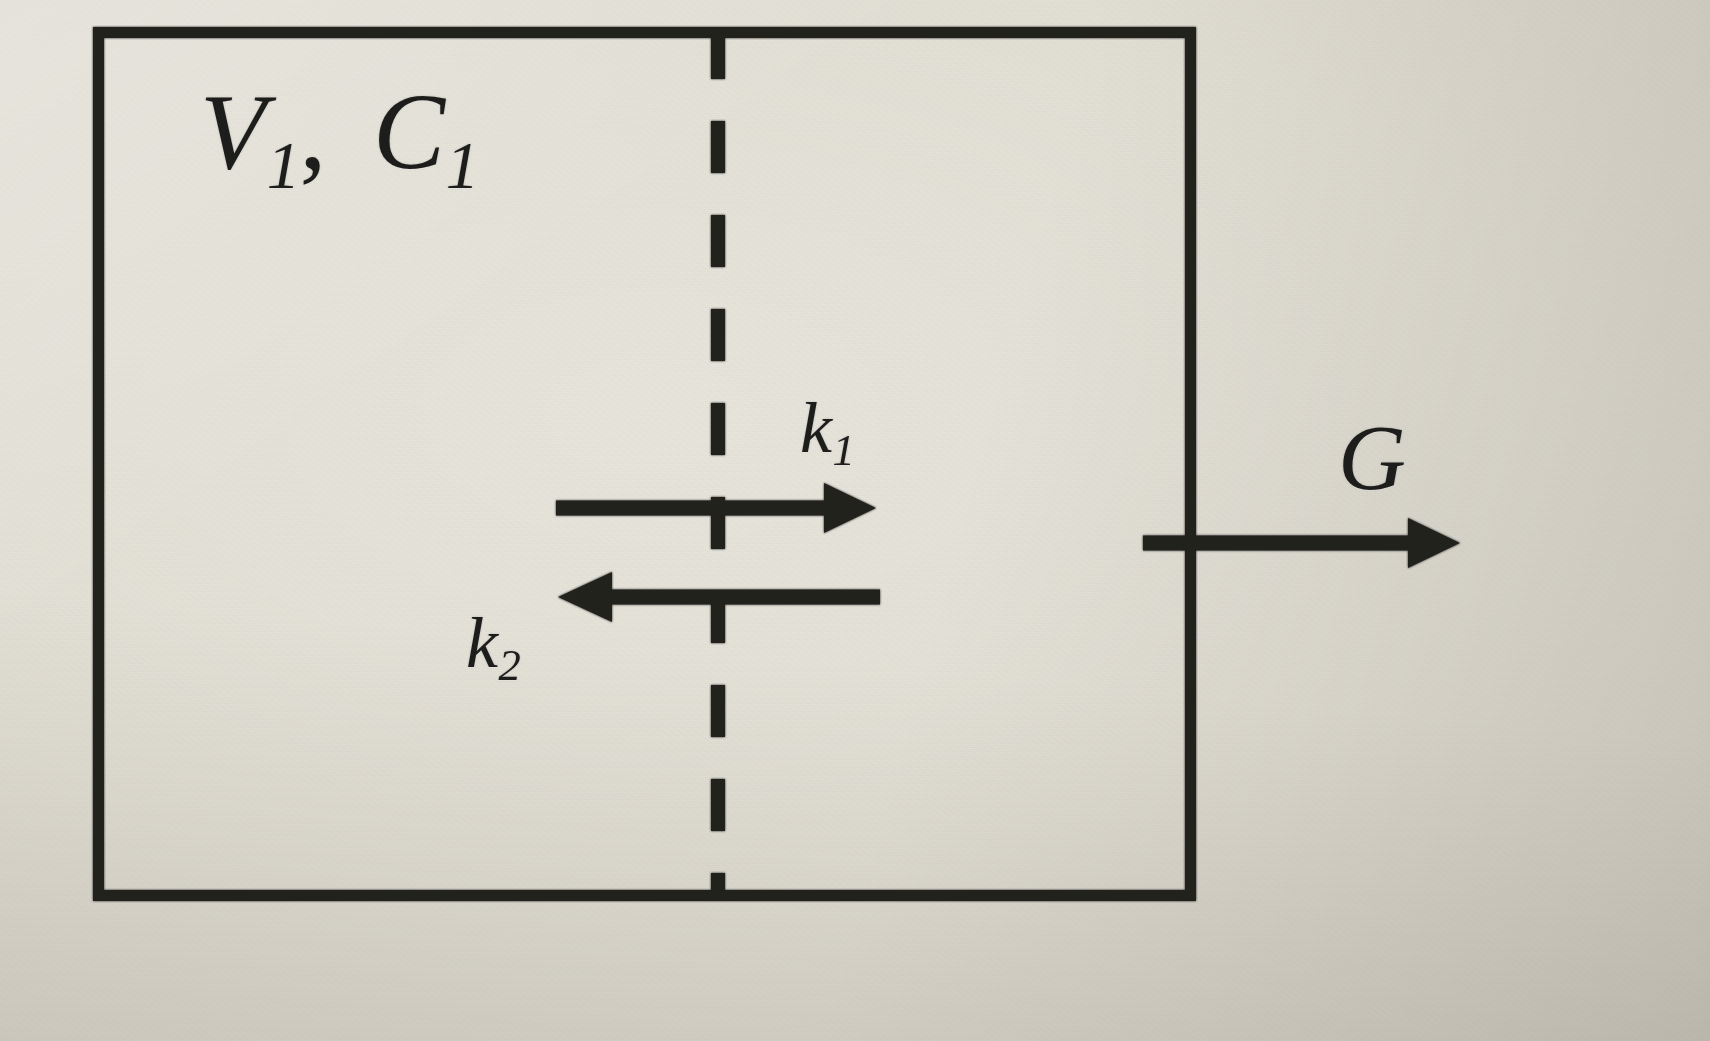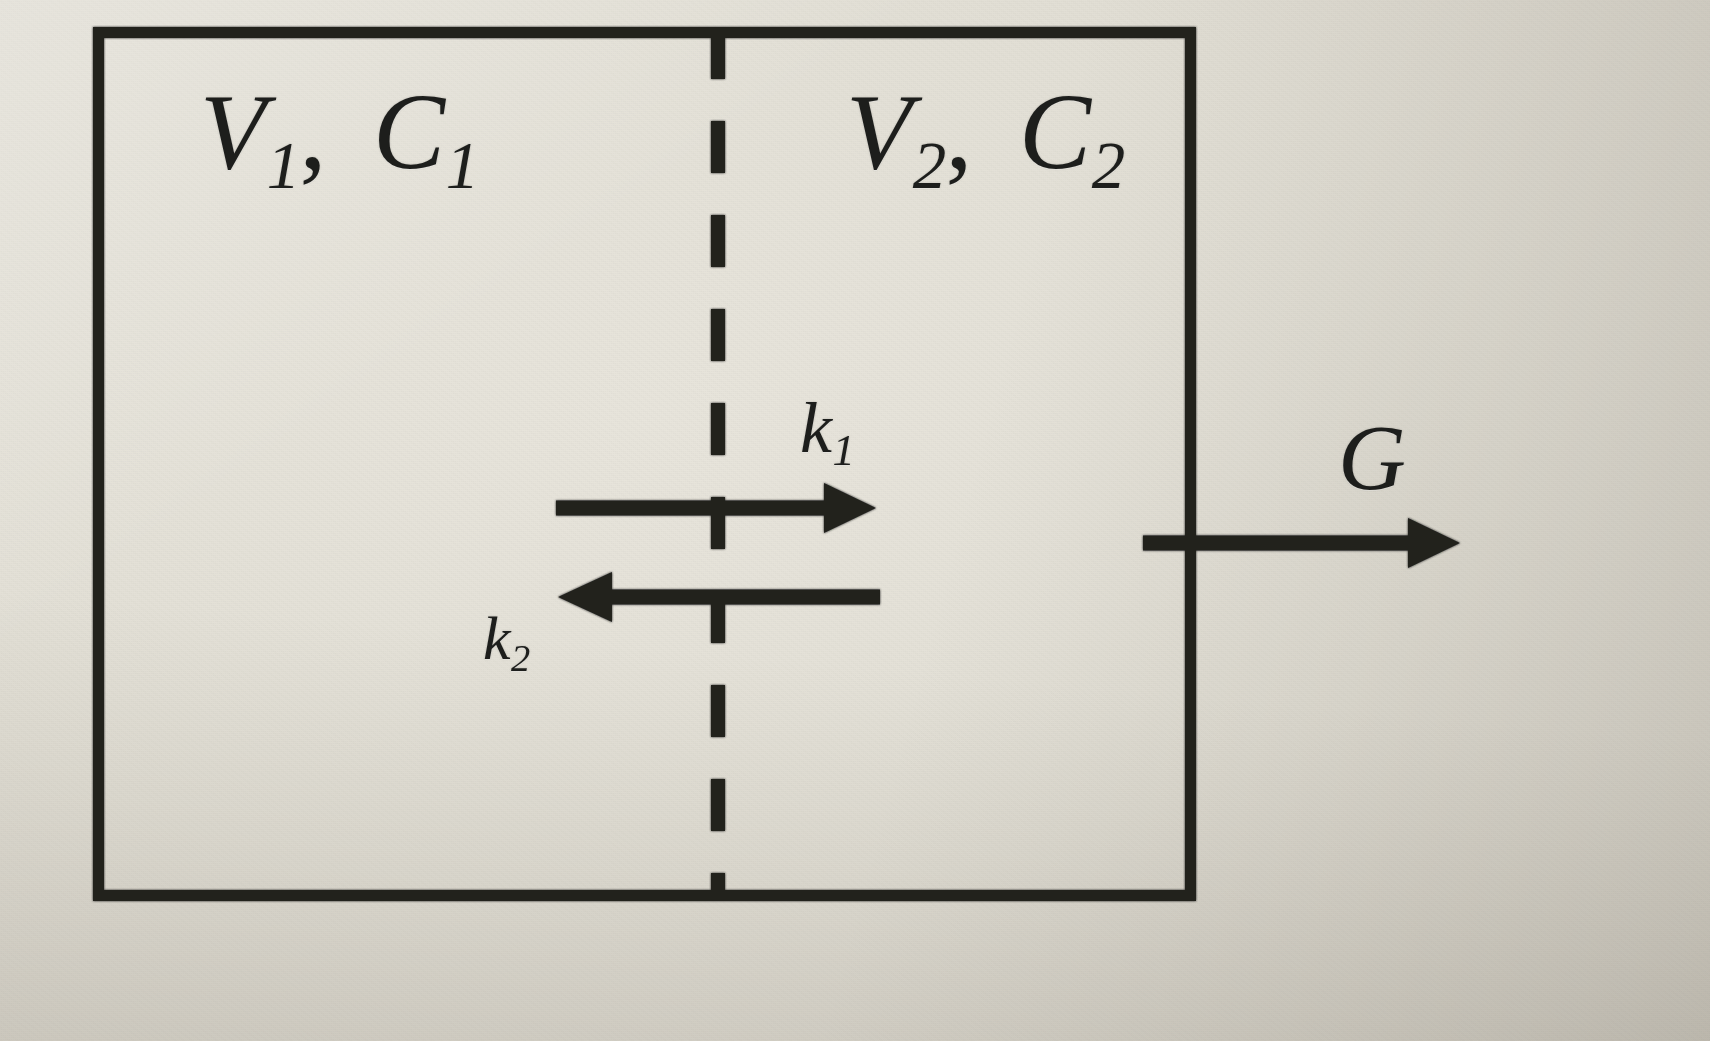--- a/index.html
+++ b/index.html
@@ -94,21 +94,21 @@
   }
   .mlabel .comma {
     font-style: normal;
     letter-spacing: .04em;
   }
   .mlabel .gap { letter-spacing: .14em; }
 
   #label-v1c1 { left: 200px; top: 78px;  font-size: 108px; }
   #label-v2c2 { left: 846px; top: 78px;  font-size: 108px; }
   #label-k1   { left: 800px; top: 392px; font-size: 72px;  }
-  #label-k2   { left: 466px; top: 607px; font-size: 62px; margin-left: 17px;  }
+  #label-k2   { left: 466px; top: 607px; font-size: 72px;  }
   #label-g    { left: 1338px; top: 410px; font-size: 94px; }
 
   
   .soft {
     filter: blur(.35px);
   }
 </style>
 </head>
 <body>
 
@@ -153,23 +153,20 @@
         <polygon class="ink" points="1408,518 1460,543 1408,568"></polygon>
       </g>
 
     </g>
   </svg>
 
   <div class="mlabel" id="label-v1c1">
     <span>V</span><span class="sub">1</span><span class="comma">,</span><span class="gap">&nbsp;</span><span>C</span><span class="sub">1</span>
   </div>
 
-  <div class="mlabel" id="label-v2c2">
-    <span>V</span><span class="sub">2</span><span class="comma">,</span><span class="gap">&nbsp;</span><span>C</span><span class="sub">2</span>
-  </div>
 
   <div class="mlabel" id="label-k1">
     <span>k</span><span class="sub">1</span>
   </div>
 
   <div class="mlabel" id="label-k2">
     <span>k</span><span class="sub">2</span>
   </div>
 
   <div class="mlabel" id="label-g">

